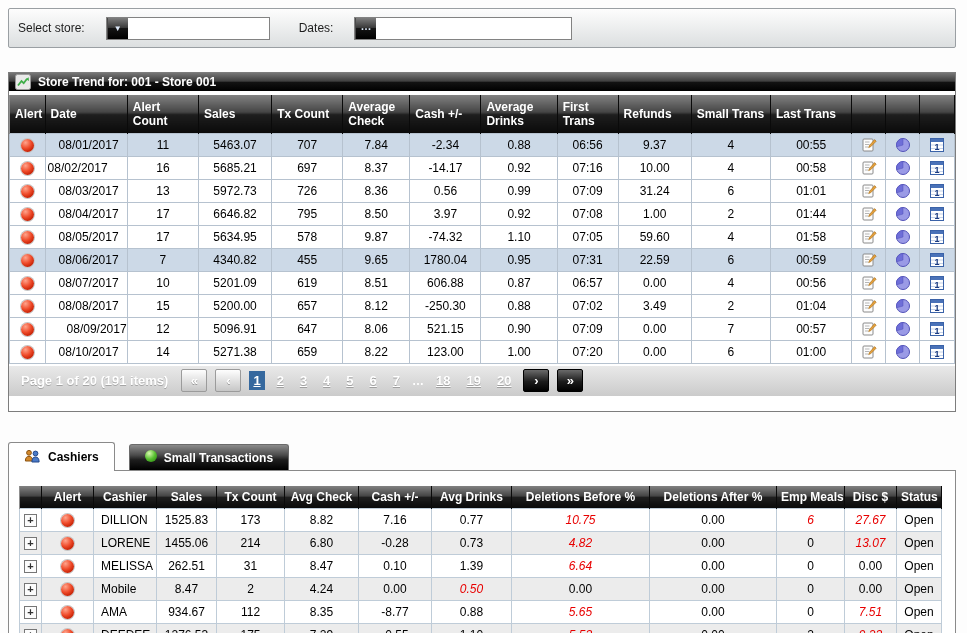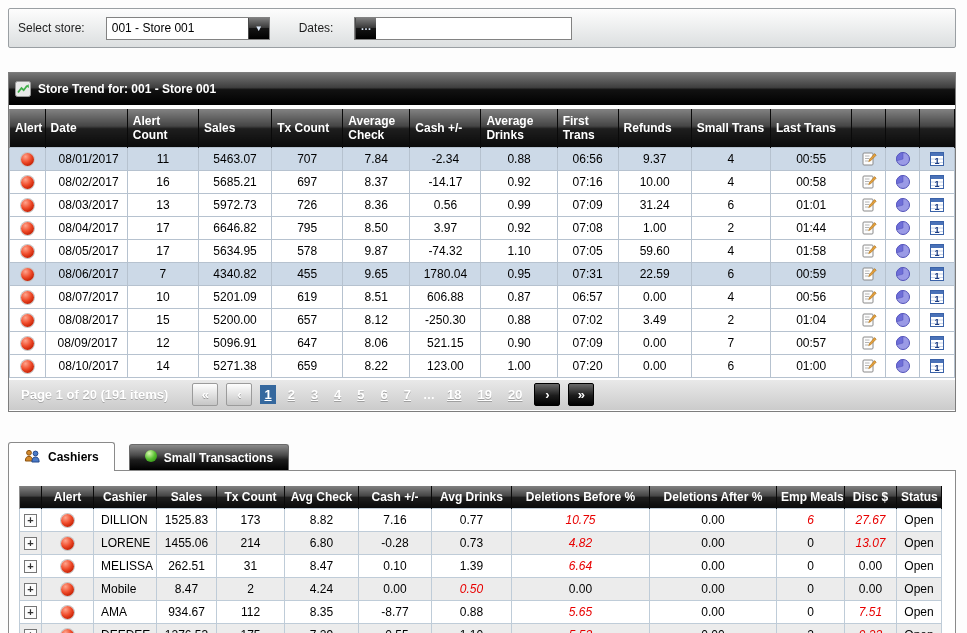--- a/index.html
+++ b/index.html
@@ -26,21 +26,21 @@
     color:#dce8f8; display:flex; align-items:center; justify-content:center; font-size:8px;
   }
   .combo .cbtn.dots { font-size:11px; font-weight:bold; letter-spacing:1px; padding-bottom:5px; }
 
   
   .panel {
     position:absolute; left:8px; top:72px; width:948px; height:340px;
     border:1px solid #7d7d7d; background:#fff;
   }
   .panel-header {
-    height:32px; display:flex; align-items:center; gap:7px; padding:0 6px;
+    height:18px; display:flex; align-items:center; gap:7px; padding:0 6px;
     background:linear-gradient(#767676,#3f3f3f 45%,#121212 52%,#000);
     color:#fff; font-weight:bold;
   }
   table.grid { border-collapse:collapse; table-layout:fixed; width:946px; margin-top:4px; }
   table.grid thead th {
     height:38px; padding:2px 5px; text-align:left; vertical-align:middle;
     font-size:12px; font-weight:bold; color:#fff; line-height:14px;
     background:linear-gradient(#828282,#454545 45%,#1e1e1e 52%,#0a0a0a);
     border-left:1px solid #8f8f8f; border-right:1px solid #0a0a0a;
   }
@@ -51,21 +51,21 @@
   table.grid tbody tr.hl td { background:var(--row-highlight,#ccd9e7); }
   .dot {
     display:inline-block; width:13px; height:13px; border-radius:50%; vertical-align:middle;
     background:radial-gradient(circle at 35% 28%, #ffa48c, #ef4b2a 45%, var(--alert-red,#c21e02) 78%, #9c1000);
     box-shadow:0 0 0 1px #c4c4c4;
   }
   .icon-btn { display:inline-block; width:16px; height:16px; vertical-align:middle; cursor:pointer; }
 
   
   .pager {
-    height:30px; margin-top:2px; display:flex; align-items:center; gap:18px; padding:0 12px;
+    height:30px; margin-top:2px; display:flex; align-items:center; gap:7px; padding:0 12px;
     background:linear-gradient(#e9e9e9,#cbcbcb); color:#fff;
   }
   .pg-summary { font-size:13px; font-weight:bold; text-shadow:0 1px 0 #a5a5a5; margin-right:6px; }
   .pg-nav { display:flex; align-items:center; gap:8px; }
   .pg-btn {
     width:26px; height:23px; border-radius:2px; cursor:pointer; text-align:center;
     font-size:13px; font-weight:bold; line-height:21px; color:#fff;
   }
   .pg-btn.light { background:linear-gradient(#fefefe,#c6c6c6); border:1px solid #9b9b9b; text-shadow:0 1px 0 #9a9a9a; }
   .pg-btn.dark  { background:linear-gradient(#6a6a6a,#1c1c1c 55%,#000); border:1px solid #000; }
@@ -116,21 +116,20 @@
     display:inline-block; width:13px; height:13px; border:1px solid #767676; background:#fcfcfc;
     line-height:11px; font-size:11px; font-weight:bold; color:#333; text-align:center; cursor:pointer;
   }
 </style>
 </head>
 <body>
 
 <div class="filter-bar">
   <span class="flabel">Select store:</span>
   <div class="combo" style="width:164px">
-    <input class="ctext" style="width: 141px;" readonly="" value="001 - Store 001">
     <span class="cbtn">▼</span>
   </div>
   <span class="flabel" style="margin-left:8px">Dates:</span>
   <div class="combo" style="width:218px">
     <span class="cbtn dots">…</span>
   </div>
 </div>
 
 <div class="panel">
   <div class="panel-header">
@@ -190,21 +189,21 @@
           <td><span class="icon-btn"><svg width="16" height="16" viewBox="0 0 16 16">
                 <rect x="1.5" y="1.5" width="13" height="13" fill="#fff" stroke="#3a62a8"></rect>
                 <rect x="2" y="2" width="12" height="3" fill="#4a72b8"></rect>
                 <line x1="2" y1="8" x2="14" y2="8" stroke="#c5d2e8"></line>
                 <line x1="2" y1="11.5" x2="14" y2="11.5" stroke="#c5d2e8"></line>
                 <text x="8" y="12.5" font-size="9" font-weight="bold" fill="#1a3a80" text-anchor="middle">1</text>
               </svg></span></td>
         </tr>
         <tr>
           <td><span class="dot"></span></td>
-          <td style="text-align: left; padding-left: 13px;">08/02/2017</td>
+          <td style="text-align: left; padding-left: 2px;">08/02/2017</td>
           <td>16</td>
           <td>5685.21</td>
           <td>697</td>
           <td>8.37</td>
           <td>-14.17</td>
           <td>0.92</td>
           <td>07:16</td>
           <td>10.00</td>
           <td>4</td>
           <td>00:58</td>
@@ -414,21 +413,21 @@
           <td><span class="icon-btn"><svg width="16" height="16" viewBox="0 0 16 16">
                 <rect x="1.5" y="1.5" width="13" height="13" fill="#fff" stroke="#3a62a8"></rect>
                 <rect x="2" y="2" width="12" height="3" fill="#4a72b8"></rect>
                 <line x1="2" y1="8" x2="14" y2="8" stroke="#c5d2e8"></line>
                 <line x1="2" y1="11.5" x2="14" y2="11.5" stroke="#c5d2e8"></line>
                 <text x="8" y="12.5" font-size="9" font-weight="bold" fill="#1a3a80" text-anchor="middle">1</text>
               </svg></span></td>
         </tr>
         <tr>
           <td><span class="dot"></span></td>
-          <td style="text-align: left; padding-left: 12px;">08/09/2017</td>
+          <td style="text-align: left; padding-left: 21px;">08/09/2017</td>
           <td>12</td>
           <td>5096.91</td>
           <td>647</td>
           <td>8.06</td>
           <td>521.15</td>
           <td>0.90</td>
           <td>07:09</td>
           <td>0.00</td>
           <td>7</td>
           <td>00:57</td>

